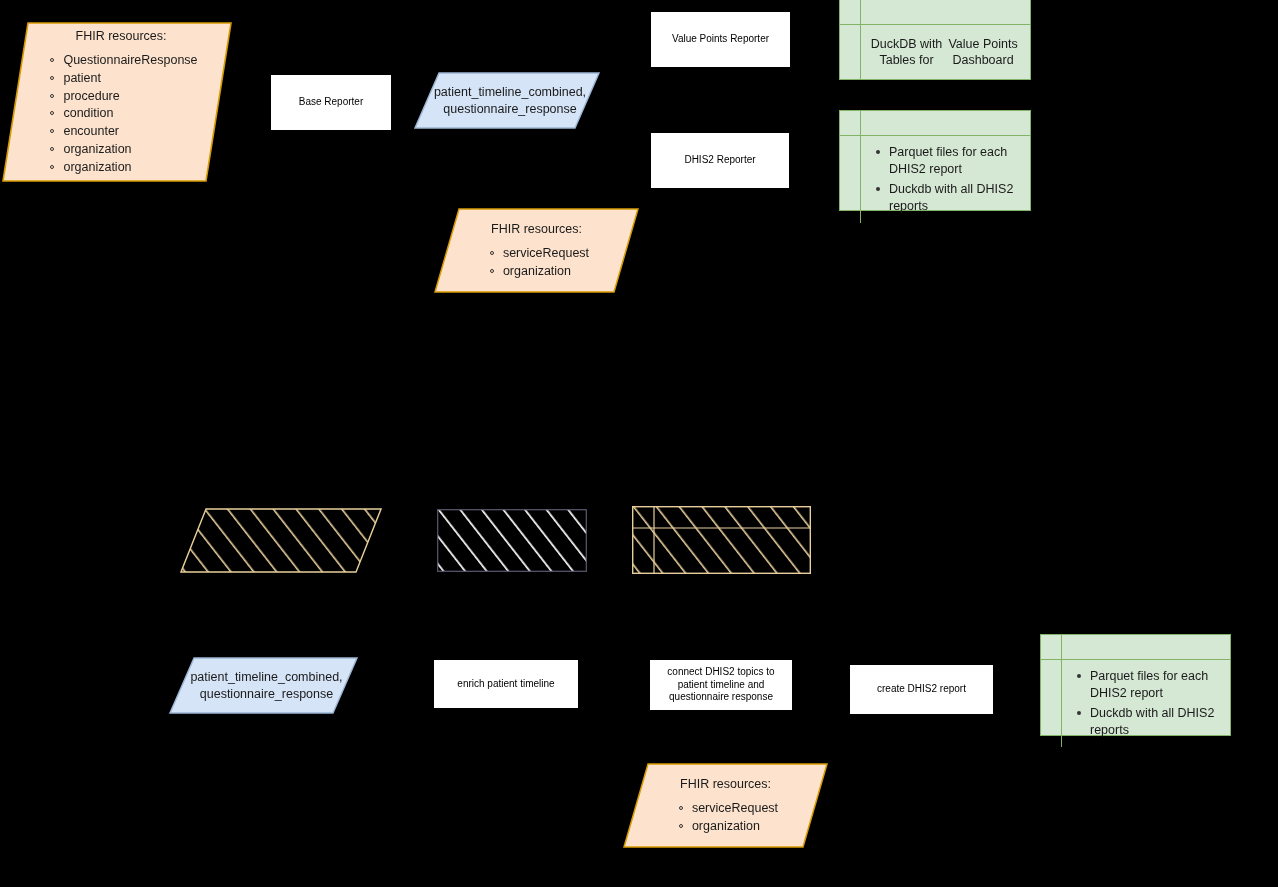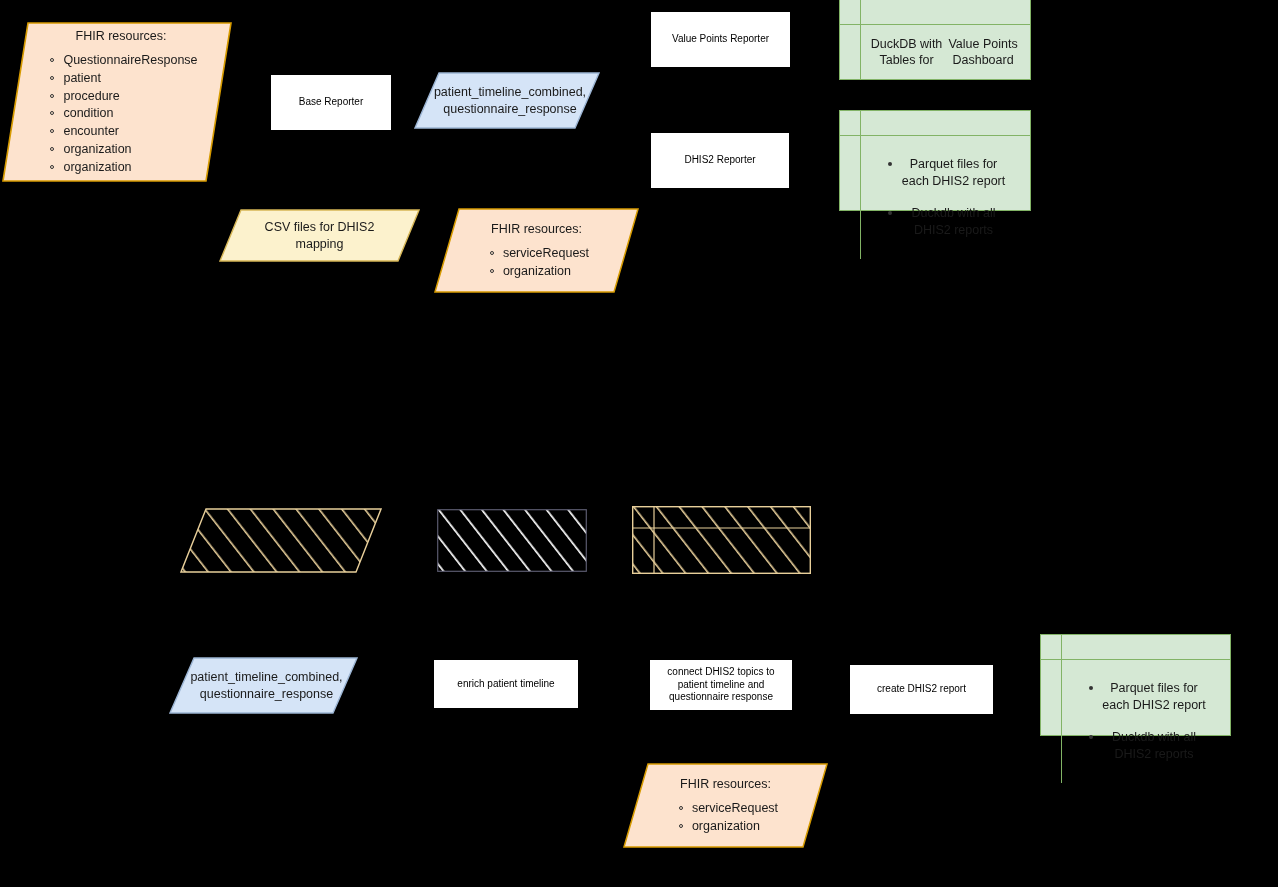--- a/index.html
+++ b/index.html
@@ -97,21 +97,21 @@
     color: #1a1a1a;
   }
   ul.disc {
     margin: 0; padding: 0;
     list-style: none;
     text-align: left;
     align-self: flex-start;
     font-size: 12.5px;
     line-height: 1.33;
   }
-  ul.disc > li { position: relative; padding-left: 16px; margin: 16px; text-align: center; }
+  ul.disc > li { position: relative; padding-left: 16px; margin: 4px; }
   ul.disc > li::before {
     content: "";
     position: absolute; left: 3px; top: 6px;
     width: 4px; height: 4px;
     background: #333;
     border-radius: 50%;
   }
 
   
   .hatch-wrap { position: absolute; }
@@ -183,27 +183,20 @@
       <div class="c0"></div>
       <div class="c1">
         <ul class="disc">
           <li>Parquet files for each DHIS2 report</li>
           <li>Duckdb with all DHIS2 reports</li>
         </ul>
       </div>
     </div>
   </div>
 
-  <div class="para-wrap" style="left:219px; top:209px; width:201px; height:53px;">
-    <svg viewBox="0 0 201 53" preserveAspectRatio="none">
-      <polygon points="22,1 200,1 179,52 1,52" fill="#fcf2cd" stroke="#d6b656" stroke-width="1.4"></polygon>
-    </svg>
-    <div class="para-content" style="white-space:pre-line;">CSV files for DHIS2
-mapping</div>
-  </div>
 
   <div class="para-wrap" style="left:434px; top:208px; width:205px; height:85px;">
     <svg viewBox="0 0 205 85" preserveAspectRatio="none">
       <polygon points="25,1 204,1 180,84 1,84" fill="#fde3ce" stroke="#d79b00" stroke-width="1.5"></polygon>
     </svg>
     <div class="para-content">
       <div class="fhir-title">FHIR resources:</div>
       <ul class="hollow">
         <li>serviceRequest</li>
         <li>organization</li>

